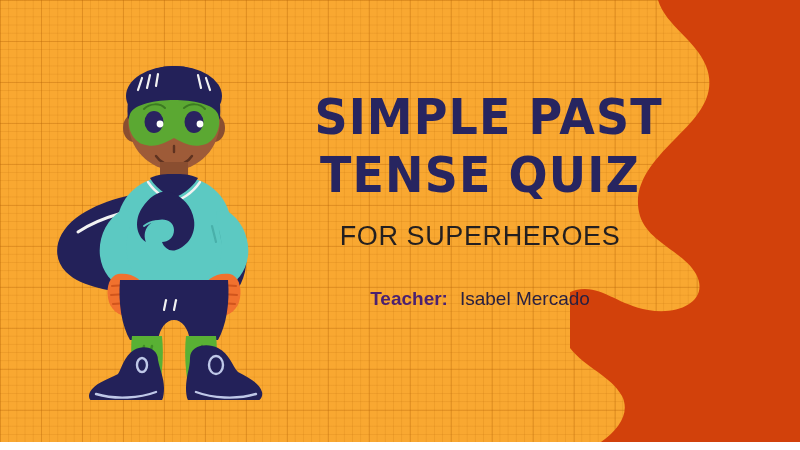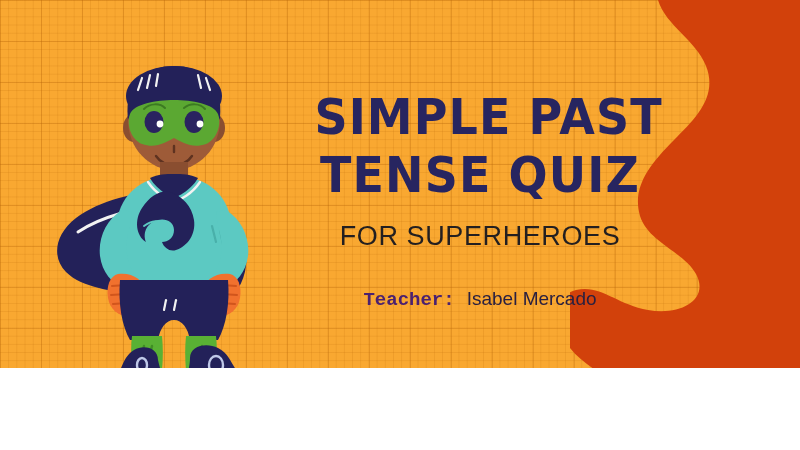--- a/index.html
+++ b/index.html
@@ -3,21 +3,21 @@
 <meta charset="utf-8">
 <style>
   html, body {
     margin: 0;
     padding: 0;
     background: #ffffff;
   }
   #slide {
     position: relative;
     width: 800px;
-    height: 368px;
+    height: 442px;
     overflow: hidden;
     background: #F9A831;
     font-family: "Liberation Sans", sans-serif;
   }
 
   
   .grid-fine, .grid-bold {
     position: absolute;
     inset: 0;
     pointer-events: none;
@@ -75,21 +75,21 @@
     white-space: nowrap;
   }
   .teacher-line {
     margin-top: 36px;
     font-size: 19px;
     white-space: nowrap;
   }
   .teacher-label {
     color: #4B2170;
     font-weight: 700;
-    font-family: Liberation Mono, monospace;
+    font-family: Liberation Sans, sans-serif;
   }
   .teacher-name {
     color: #2a2040;
     font-weight: 400;
     font-family: "Liberation Sans", sans-serif;
     margin-left: 12px;
   }
 
   
   .hero {

